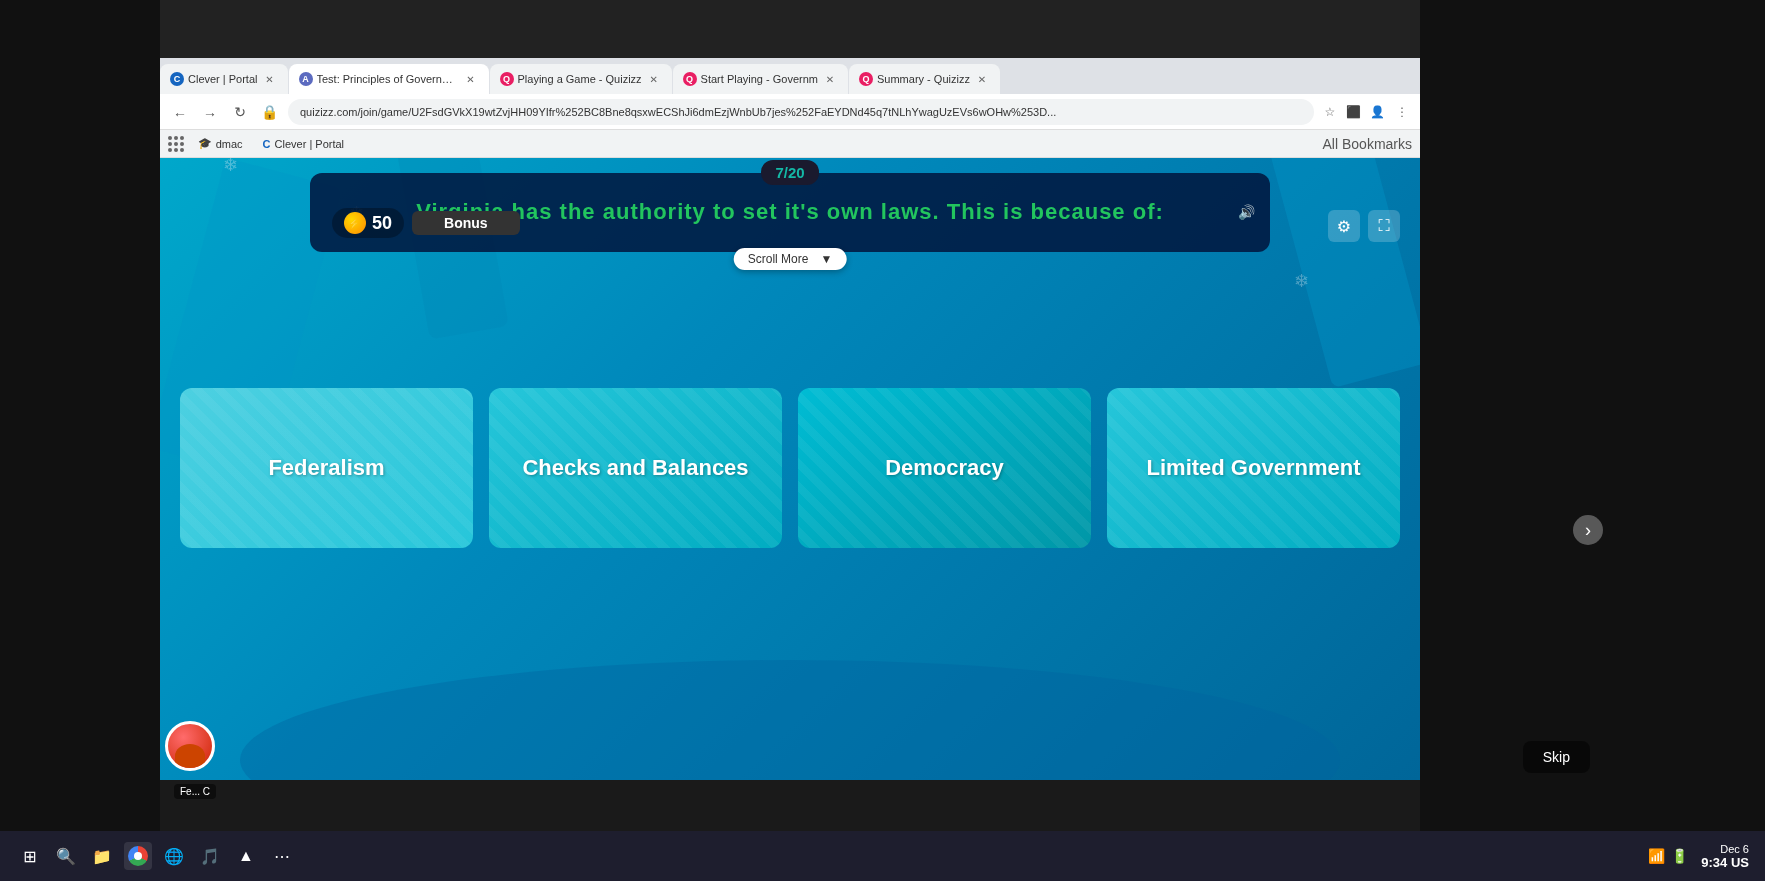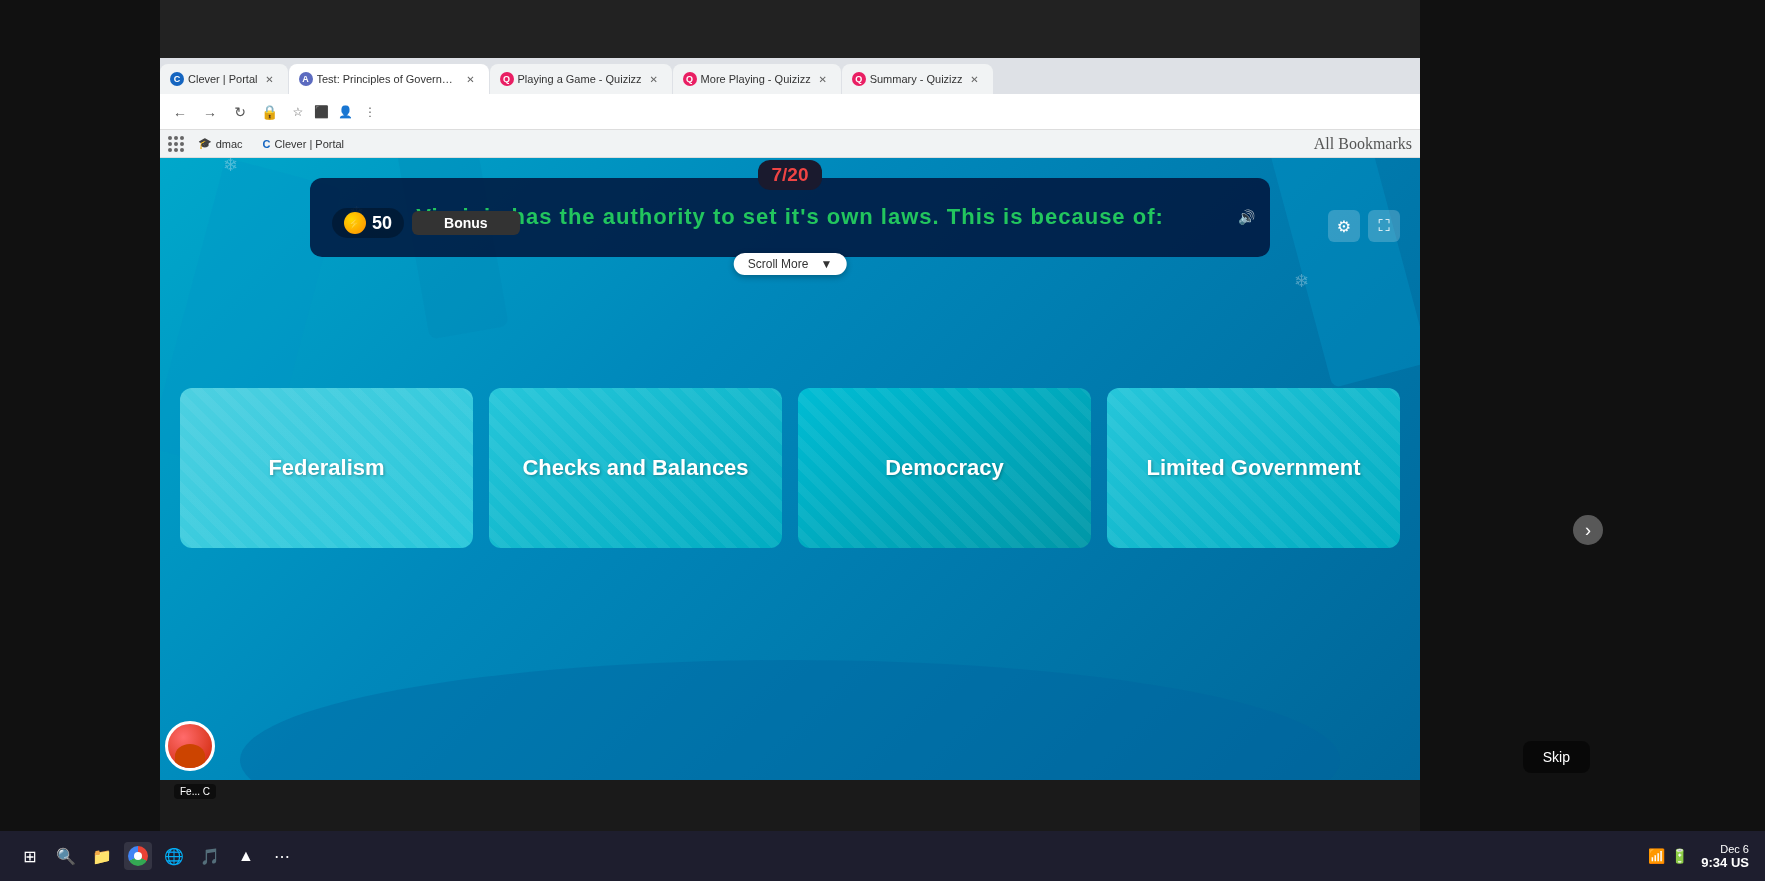--- a/index.html
+++ b/index.html
@@ -263,24 +263,24 @@
       left: 160px;
       width: 1260px;
       display: flex;
       flex-direction: column;
       align-items: center;
       z-index: 20;
     }
 
     .question-counter {
       background: #1a1a2e;
-      color: #ef4444;
+      color: #14b8a6;
       padding: 4px 14px;
       border-radius: 12px;
-      font-size: 19px;
+      font-size: 15px;
       font-weight: bold;
       margin-bottom: -12px;
       z-index: 2;
     }
 
     .question-box {
       background: rgba(0, 20, 60, 0.85);
       border-radius: 12px;
       padding: 24px 40px;
       max-width: 960px;
@@ -586,35 +586,36 @@
       <span class="tab-label">Test: Principles of Governm...</span>
       <div class="tab-close">✕</div>
     </div>
     <div class="tab">
       <div class="tab-icon" style="background:#e91e63; display:flex; align-items:center; justify-content:center; color:white; font-size:9px; font-weight:bold;">Q</div>
       <span class="tab-label">Playing a Game - Quizizz</span>
       <div class="tab-close">✕</div>
     </div>
     <div class="tab">
       <div class="tab-icon" style="background:#e91e63; display:flex; align-items:center; justify-content:center; color:white; font-size:9px; font-weight:bold;">Q</div>
-      <span class="tab-label">More Playing - Quizizz</span>
+      <span class="tab-label">Start Playing - Governm</span>
       <div class="tab-close">✕</div>
     </div>
     <div class="tab">
       <div class="tab-icon" style="background:#e91e63; display:flex; align-items:center; justify-content:center; color:white; font-size:9px; font-weight:bold;">Q</div>
       <span class="tab-label">Summary - Quizizz</span>
       <div class="tab-close">✕</div>
     </div>
   </div>
 
   <div class="address-bar-row">
     <div class="nav-btn">←</div>
     <div class="nav-btn">→</div>
     <div class="nav-btn">↻</div>
     <div class="nav-btn">🔒</div>
+    <input class="address-input" type="text" value="quizizz.com/join/game/U2FsdGVkX19wtZvjHH09YIfr%252BC8Bne8qsxwECShJi6dmEzjWnbUb7jes%252FaEYDNd45q7tNLhYwagUzEVs6wOHw%253D..." style="">
     <div class="address-icons">
       <div class="addr-icon">☆</div>
       <div class="addr-icon">⬛</div>
       <div class="addr-icon">👤</div>
       <div class="addr-icon">⋮</div>
     </div>
   </div>
 
   <div class="bookmarks-bar">
     <div class="apps-icon">
@@ -629,21 +630,21 @@
       <div class="apps-icon-dot"></div>
     </div>
     <div class="bookmark-item">
       <span style="font-size:11px;">🎓</span>
       <span>dmac</span>
     </div>
     <div class="bookmark-item">
       <span style="font-size:11px; color:#1565c0; font-weight:bold;">C</span>
       <span>Clever | Portal</span>
     </div>
-    <div style="margin-left:auto; font-size:16px; color:#555;font-family:Liberation Serif, serif;">All Bookmarks</div>
+    <div style="margin-left:auto; font-size:14px; color:#555;">All Bookmarks</div>
   </div>
 </div>
 
 <div class="quiz-content">
 
   <div class="bg-shapes">
     <div style="position:absolute; top:10%; left:2%; width:120px; height:300px; background:rgba(0,150,200,0.3); transform:rotate(15deg); border-radius:8px;"></div>
     <div style="position:absolute; top:5%; left:20%; width:80px; height:200px; background:rgba(0,130,180,0.25); transform:rotate(-10deg); border-radius:8px;"></div>
     <div style="position:absolute; top:0; right:2%; width:100px; height:280px; background:rgba(0,160,210,0.3); transform:rotate(-15deg); border-radius:8px;"></div>
 

